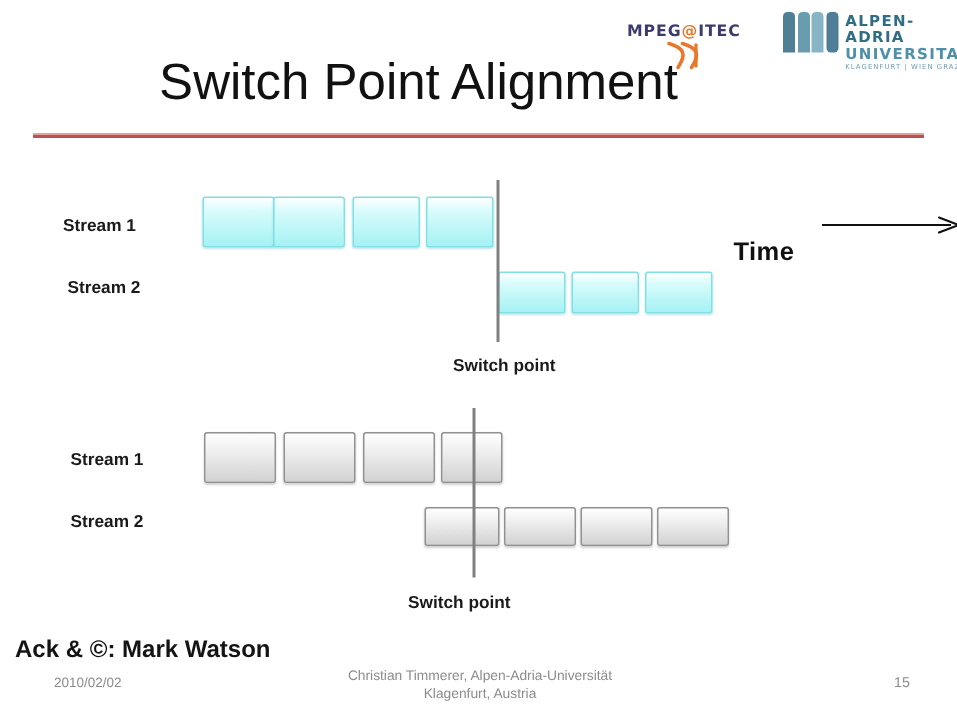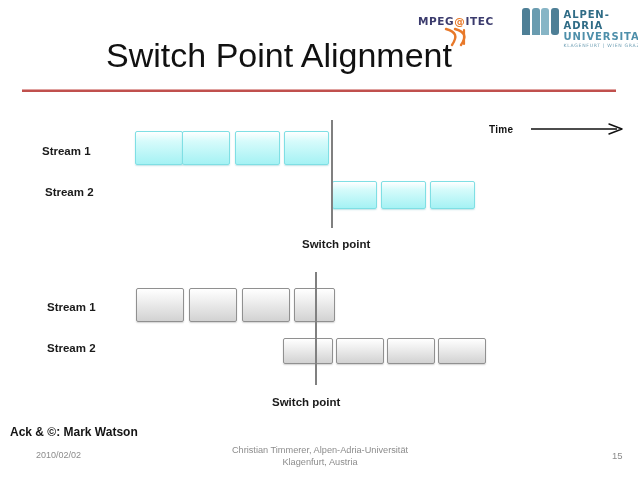--- a/index.html
+++ b/index.html
@@ -163,36 +163,37 @@
 
   
   #time-group {
     position: absolute;
     top: 122px;
     left: 489px;
     display: flex;
     align-items: center;
   }
   #time-label {
-    font-size: 10px;
+    font-size: 17px;
     font-weight: bold;
     color: #111111;
     letter-spacing: 0.3px;
+    margin-top: 36px;
   }
   #time-arrow {
     margin-left: 18px;
     line-height: 0;
   }
 
   
   #ack-line {
     position: absolute;
     left: 10px;
     top: 425px;
-    font-size: 12px;
+    font-size: 16px;
     font-weight: bold;
     color: #141414;
     white-space: nowrap;
   }
   #footer-date {
     position: absolute;
     left: 36px;
     top: 450px;
     font-size: 9px;
     color: #8c8c8c;
@@ -202,21 +203,21 @@
     left: 190px;
     top: 444px;
     width: 260px;
     text-align: center;
     font-size: 9.2px;
     color: #8c8c8c;
     line-height: 12px;
   }
   #footer-page {
     position: absolute;
-    left: 612px;
+    left: 596px;
     top: 450px;
     font-size: 9.5px;
     color: #8c8c8c;
     text-align: center;
   }
 </style>
 </head>
 <body>
 
 <div id="logo-bar">

